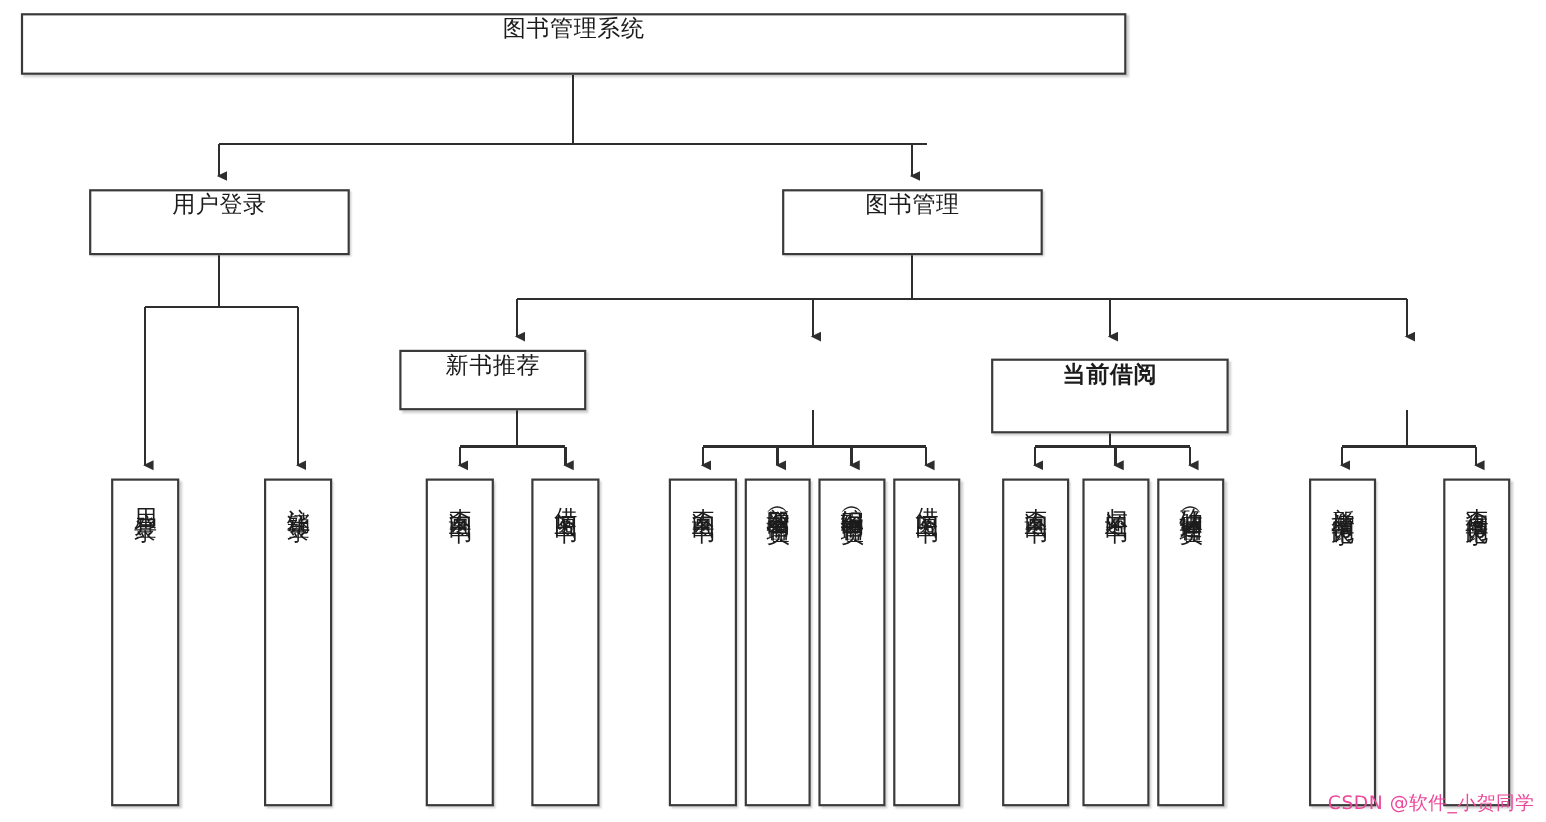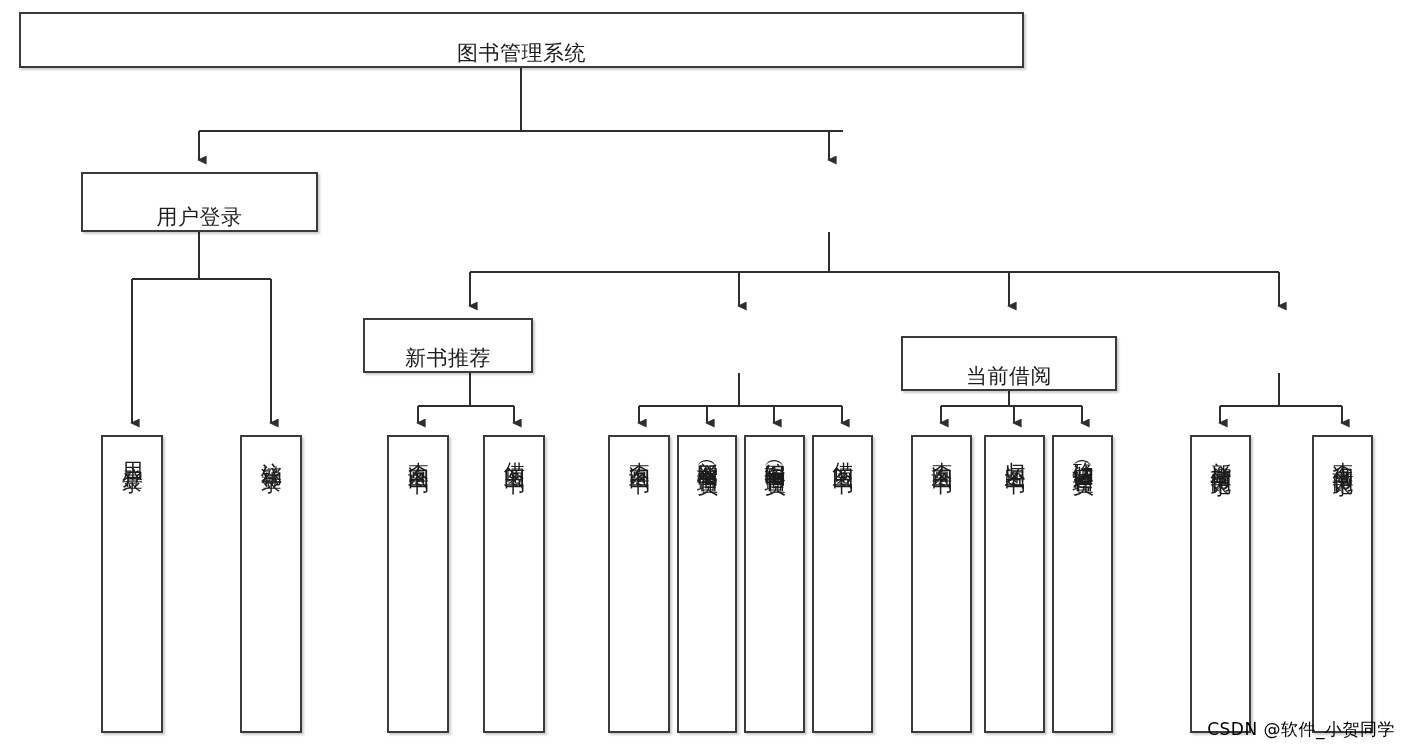--- a/index.html
+++ b/index.html
@@ -24,21 +24,21 @@
     width: 1405px;
     height: 747px;
   }
   .node {
     position: absolute;
     box-sizing: border-box;
     border: 2px solid #3a3a3a;
     background: #ffffff;
     box-shadow: 2px 2px 2px rgba(0,0,0,0.20);
     display: flex;
-    align-items: flex-end;
+    align-items: flex-start;
     justify-content: center;
   }
   .node-label {
     color: #1c1c1c;
     line-height: 1.18;
     text-align: center;
     white-space: nowrap;
     letter-spacing: 0.5px;
   }
   .h-node .node-label {
@@ -59,21 +59,21 @@
     letter-spacing: 2px;
   }
   .v-node.mid .node-label {
     letter-spacing: 3px;
   }
   #watermark {
     position: absolute;
     right: 10px;
     bottom: 6px;
     font-size: 17px;
-    color: #000000;
+    color: #ec4899;
     white-space: nowrap;
     letter-spacing: 0.5px;
   }
 </style>
 </head>
 <body>
 
 <div id="canvas">
 
   <svg id="edges" viewBox="0 0 1405 747" xmlns="http://www.w3.org/2000/svg">
@@ -126,25 +126,28 @@
     </g>
   </svg>
 
   <div class="node h-node" style="left:19px; top:12px; width:1005px; height:56px;">
     <span class="node-label">图书管理系统</span>
   </div>
 
   <div class="node h-node" style="left:81px; top:172px; width:237px; height:60px;">
     <span class="node-label">用户登录</span>
   </div>
+  <div class="node h-node" style="left:711px; top:172px; width:237px; height:60px;">
+    <span class="node-label">图书管理</span>
+  </div>
 
   <div class="node h-node" style="left:363px; top:318px; width:170px; height:55px;">
     <span class="node-label">新书推荐</span>
   </div>
-  <div class="node h-node" style="left:901px; top:336px; width:216px; height:55px;">
+  <div class="node h-node" style="left:901px; top:326px; width:216px; height:68px;font-weight:bold;">
     <span class="node-label">当前借阅</span>
   </div>
 
   <div class="node v-node short" style="left:101px; top:435px; width:62px; height:298px;">
     <span class="node-label">用户登录</span>
   </div>
   <div class="node v-node short" style="left:240px; top:435px; width:62px; height:298px;">
     <span class="node-label">注销登录</span>
   </div>
 

